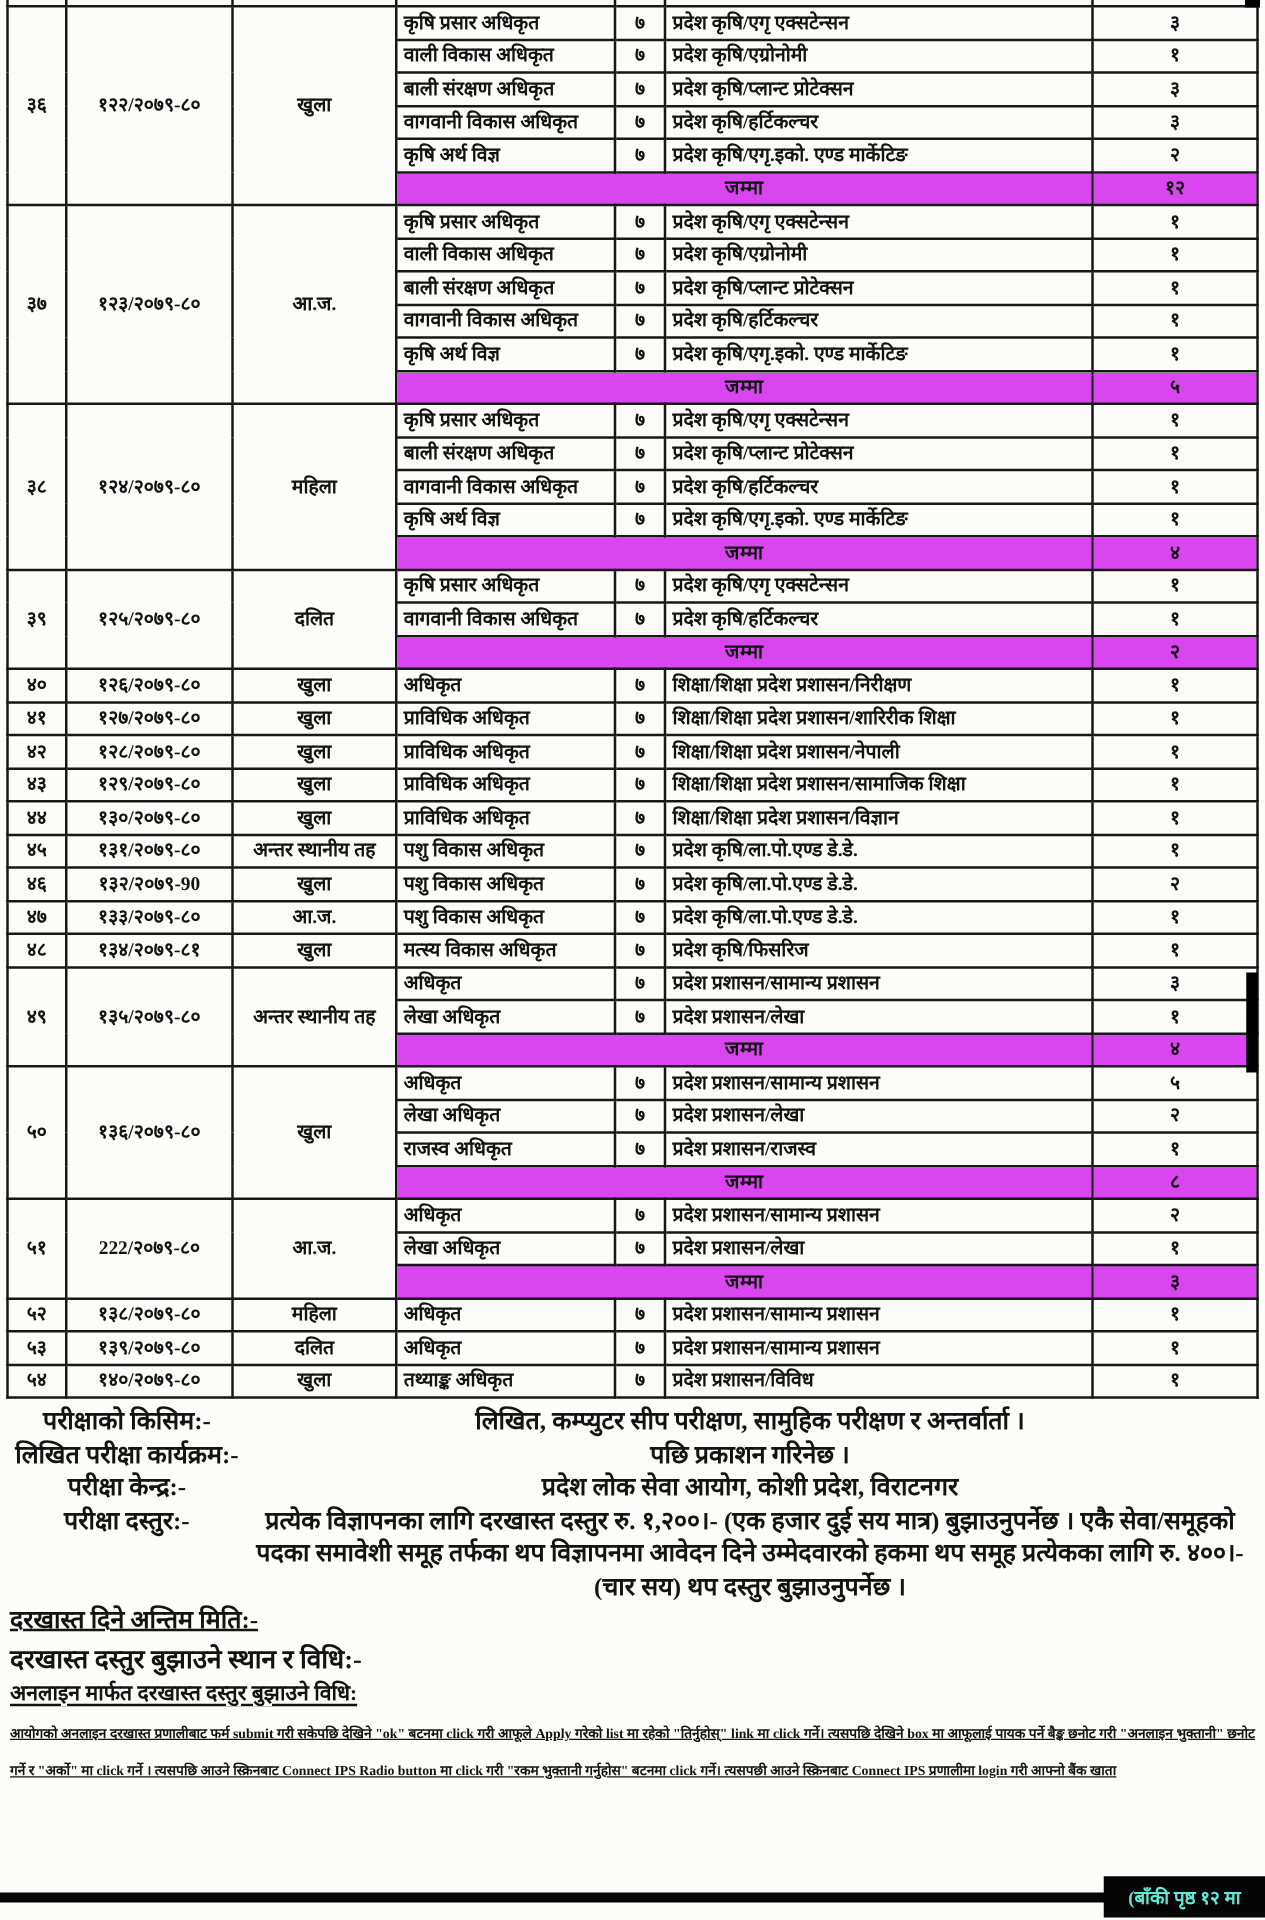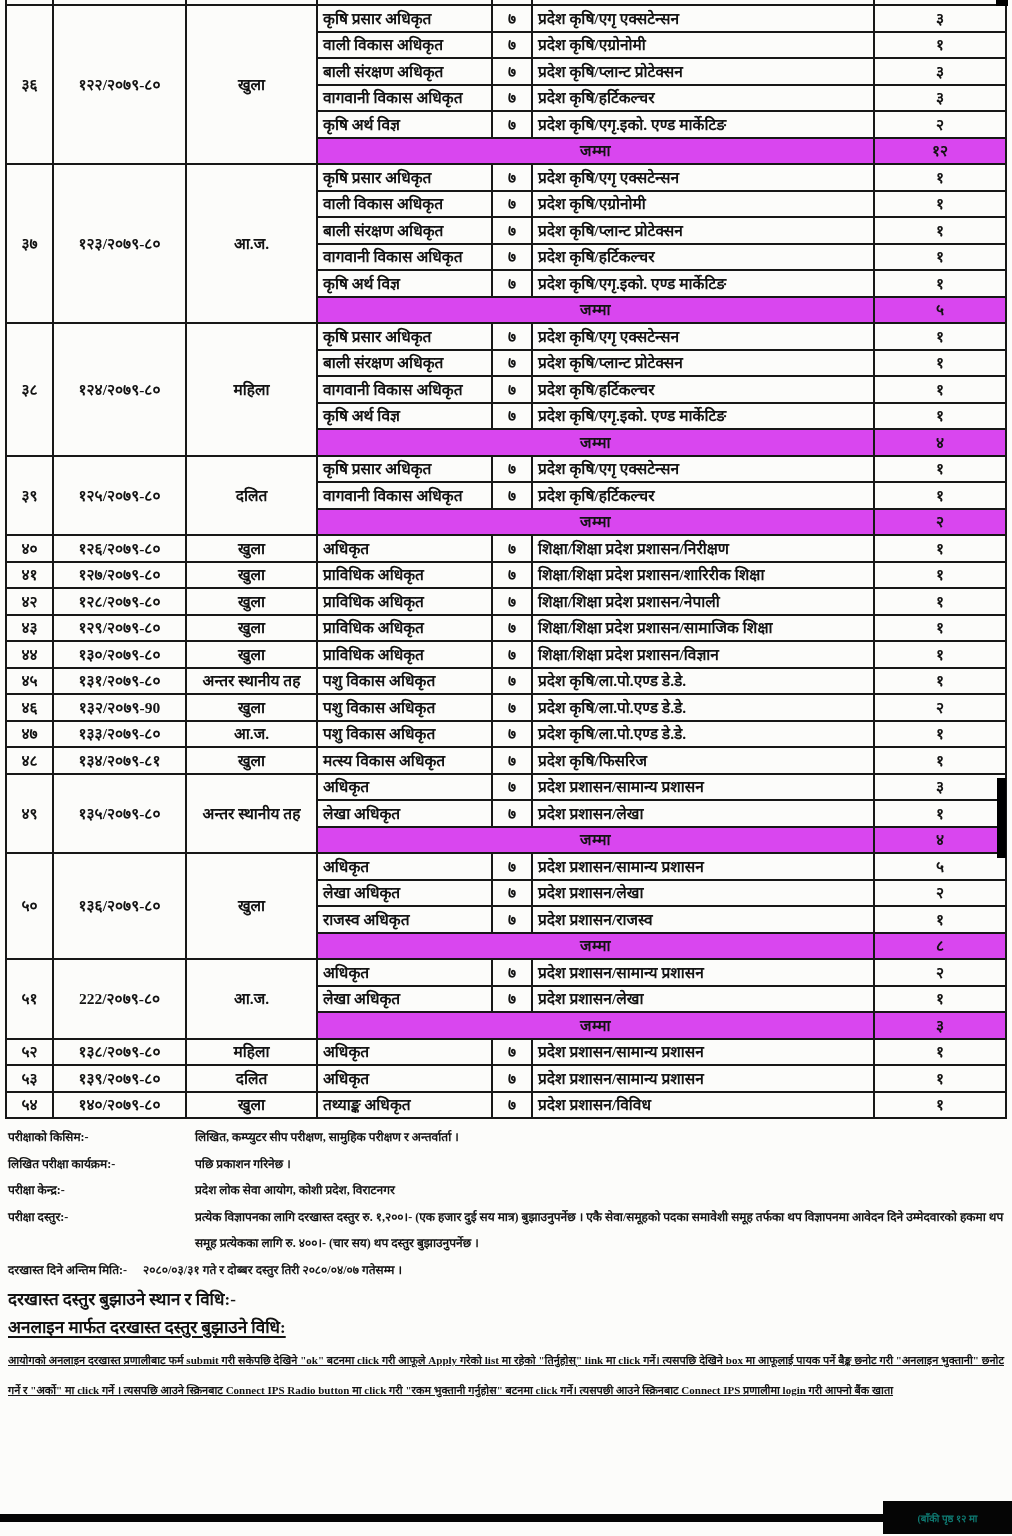--- a/index.html
+++ b/index.html
@@ -20,42 +20,42 @@
     border:2px solid #171717; height:26.5px;
     padding:0 5px; overflow:hidden; white-space:nowrap;
     line-height:1.1;
   }
   tr.sliver td { height:5px; border-top:none; }
   td.c-sn, td.c-advt, td.c-cat, td.c-level, td.c-count { text-align:center; padding:0 2px; }
   td.c-post, td.c-service { text-align:left; }
   tr.total-row td { background:#d946ef; text-align:center; }
   td.t-label { letter-spacing:0.5px; }
   
-  .exam-info { margin:5px 0 0 8px; width:997px; font-size:12px; }
+  .exam-info { margin:5px 0 0 8px; width:997px; font-size:20px;text-align:center; }
   .info-row { display:flex; line-height:26.5px; align-items:flex-start; }
   .info-label { flex:0 0 187px; }
   .info-value { flex:1 1 auto; }
-  .info-row.inline-label .info-label { flex:0 0 auto; margin-right:16px; }
-  .pay-heading-1 { font-size:17px; margin:5px 0 0 8px; line-height:24px; }
+  .info-row.inline-label .info-label { flex:0 0 auto; margin-right:16px;text-decoration:underline; }
+  .pay-heading-1 { font-size:21px; margin:5px 0 0 8px; line-height:24px; }
   .pay-heading-2 {
     font-size:17px; margin:3px 0 0 8px; line-height:26px;
     text-decoration:underline; text-decoration-thickness:2px; text-underline-offset:3px;
   }
   .pay-paragraph {
     margin:4px 8px 0 8px; font-size:11px; line-height:30px;
     text-align:justify;
     text-decoration:underline;
   }
   
   .artifact-right-bar { position:absolute; left:997px; top:778px; width:9px; height:80px; background:#000; }
   .artifact-corner { position:absolute; left:996px; top:0; width:12px; height:6px; background:#000; }
   .bottom-rule { position:absolute; left:0; top:1514px; width:884px; height:8px; background:#050505; }
   .page-note {
     position:absolute; left:883px; top:1501px; width:129px; height:33px;
-    background:#050505; color:#0f766e; font-size:10px;
+    background:#050505; color:#5eead4; font-size:15px;
     display:flex; align-items:center; justify-content:center;
     white-space:nowrap; overflow:hidden;
   }
 </style>
 </head>
 <body>
 
 <div class="page">
 
   <table class="vt">
@@ -388,21 +388,20 @@
       <div class="info-row">
         <span class="info-label">परीक्षा केन्द्र:-</span>
         <span class="info-value">प्रदेश लोक सेवा आयोग, कोशी प्रदेश, विराटनगर</span>
       </div>
       <div class="info-row">
         <span class="info-label">परीक्षा दस्तुर:-</span>
         <span class="info-value">प्रत्येक विज्ञापनका लागि दरखास्त दस्तुर रु. १,२००।- (एक हजार दुई सय मात्र) बुझाउनुपर्नेछ । एकै सेवा/समूहको पदका समावेशी समूह तर्फका थप विज्ञापनमा आवेदन दिने उम्मेदवारको हकमा थप समूह प्रत्येकका लागि रु. ४००।- (चार सय) थप दस्तुर बुझाउनुपर्नेछ ।</span>
       </div>
       <div class="info-row inline-label">
         <span class="info-label">दरखास्त दिने अन्तिम मिति:-</span>
-        <span class="info-value">२०८०/०३/३१ गते र दोब्बर दस्तुर तिरी २०८०/०४/०७ गतेसम्म ।</span>
       </div>
     </div>
 
   <div class="pay-heading-1">दरखास्त दस्तुर बुझाउने स्थान र विधि:-</div>
   <div class="pay-heading-2">अनलाइन मार्फत दरखास्त दस्तुर बुझाउने विधि:</div>
   <div class="pay-paragraph">आयोगको अनलाइन दरखास्त प्रणालीबाट फर्म submit गरी सकेपछि देखिने "ok" बटनमा click गरी आफूले Apply गरेको list मा रहेको "तिर्नुहोस्" link मा click गर्ने। त्यसपछि देखिने box मा आफूलाई पायक पर्ने बैङ्क छनोट गरी "अनलाइन भुक्तानी" छनोट गर्ने र "अर्को" मा click गर्ने । त्यसपछि आउने स्क्रिनबाट Connect IPS Radio button मा click गरी "रकम भुक्तानी गर्नुहोस" बटनमा click गर्ने। त्यसपछी आउने स्क्रिनबाट Connect IPS प्रणालीमा login गरी आफ्नो बैंक खाता</div>
 
   <div class="artifact-right-bar"></div>
   <div class="artifact-corner"></div>
   <div class="bottom-rule"></div>

